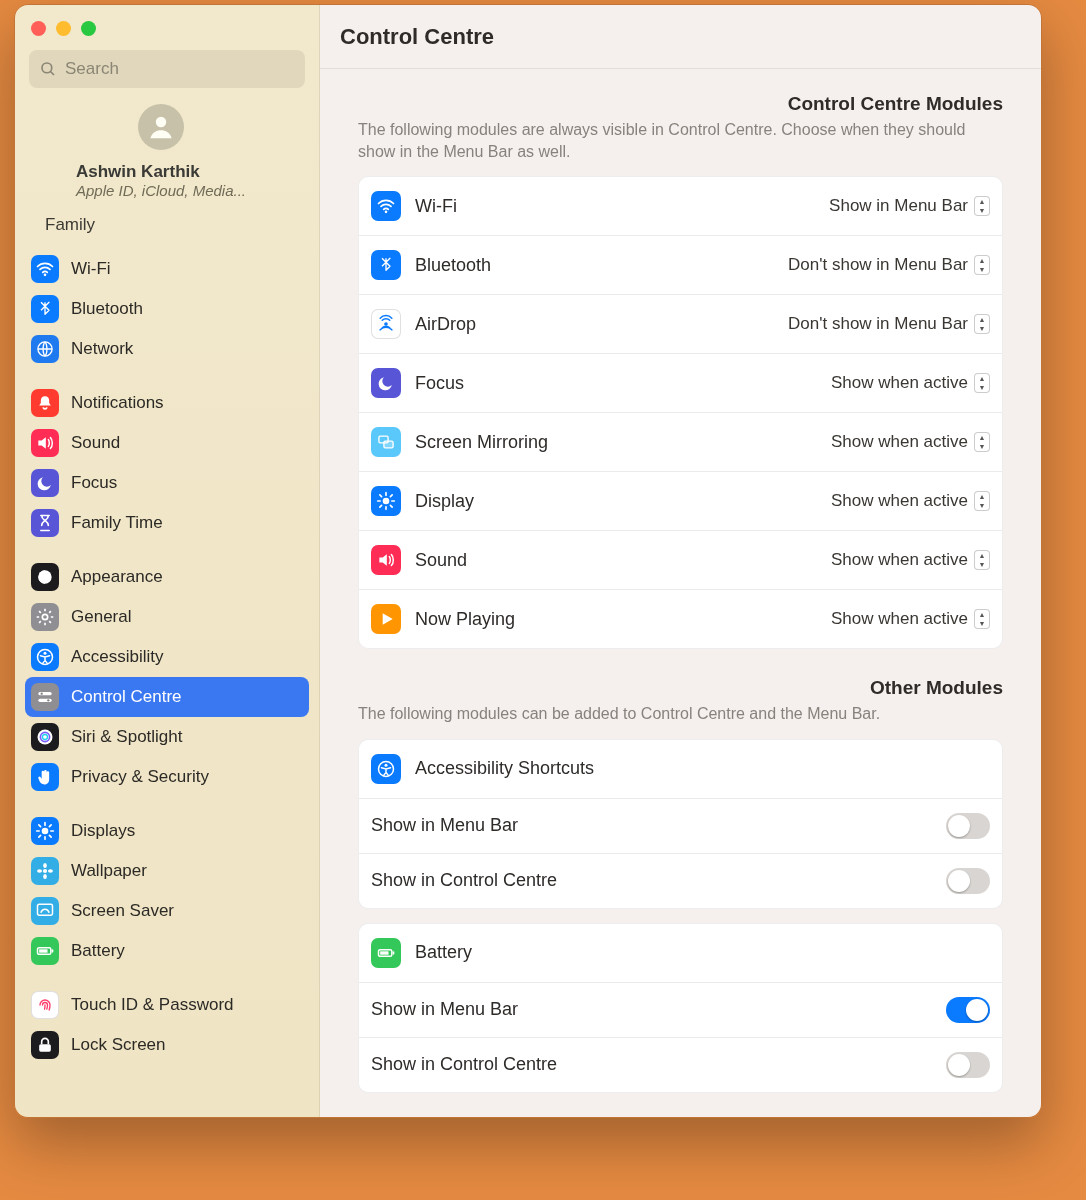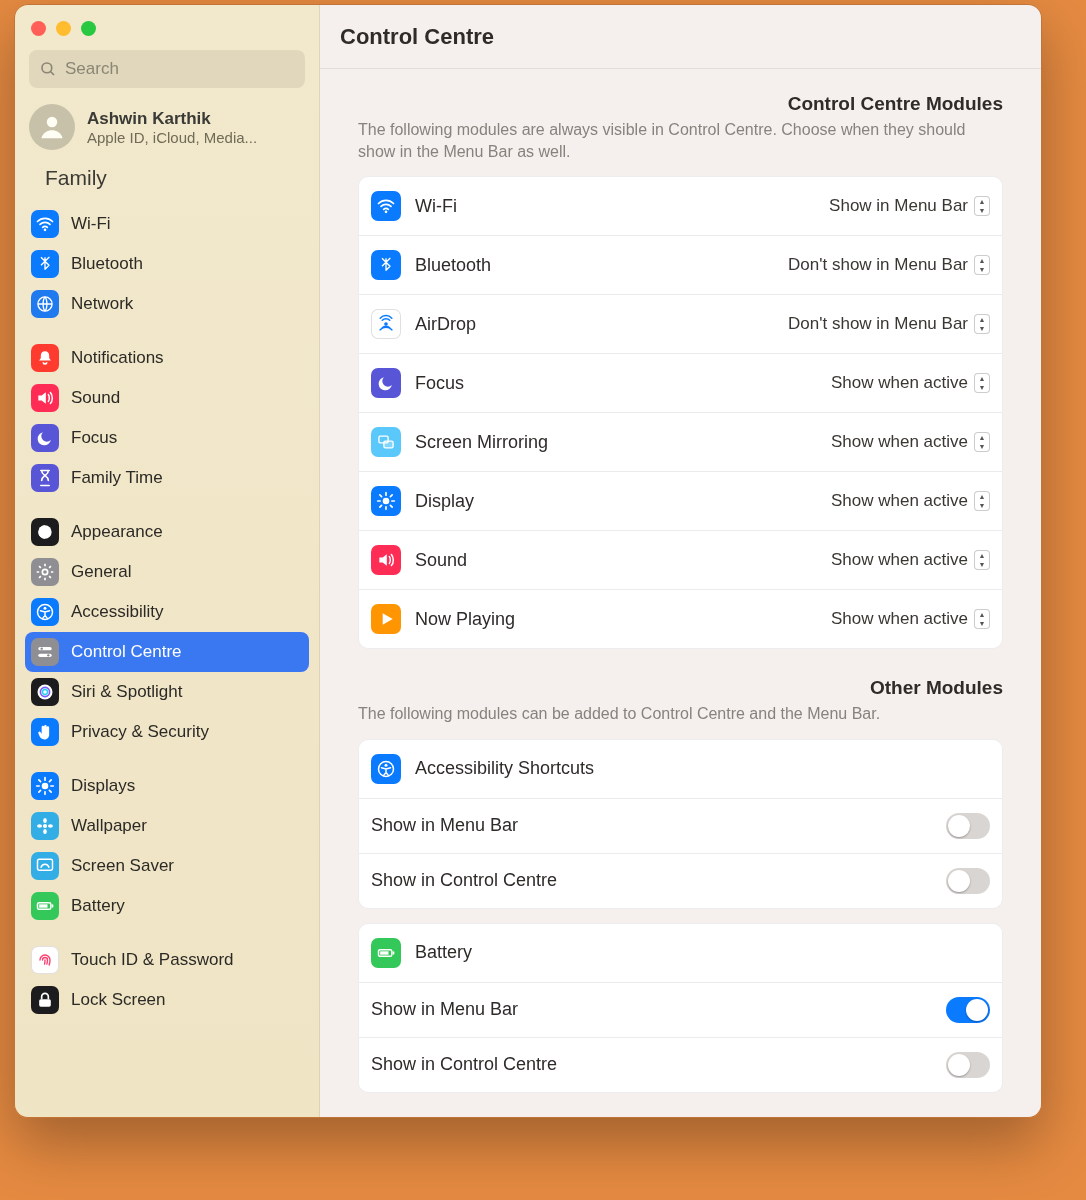--- a/index.html
+++ b/index.html
@@ -39,31 +39,32 @@
     display:flex; align-items:center;
     padding:0 10px;
     gap:8px;
     color:#8b8674;
     font-size:17px;
   }
   .search svg { flex:0 0 auto; }
   .account {
     display:flex; align-items:center; gap:12px;
     padding:4px 26px 10px 14px;
+    flex-direction:column;
   }
   .avatar {
     width:46px; height:46px; border-radius:50%;
     background:#c7c1a9;
     display:flex; align-items:center; justify-content:center;
     color:#fffef5;
   }
   .acc-text { font-size:15px; }
   .acc-name { font-weight:600; color:#3a3a36; font-size:17px;}
-  .acc-sub { color:#706b57; font-size:15px; }
-  .family { padding:6px 14px 12px 30px; font-size:21px; color:#3c3a34;}
+  .acc-sub { color:#706b57; font-size:15px;font-style:italic; }
+  .family { padding:6px 14px 12px 30px; font-size:17px; color:#3c3a34;}
   .navlist { overflow-y:auto; padding:2px 10px 20px 10px;}
   .group-gap { height:14px; }
   .item {
     display:flex; align-items:center; gap:12px;
     padding:6px 6px 6px 6px;
     border-radius:8px;
     font-size:17px;
     color:#2c2a26;
     cursor:default;
   }

